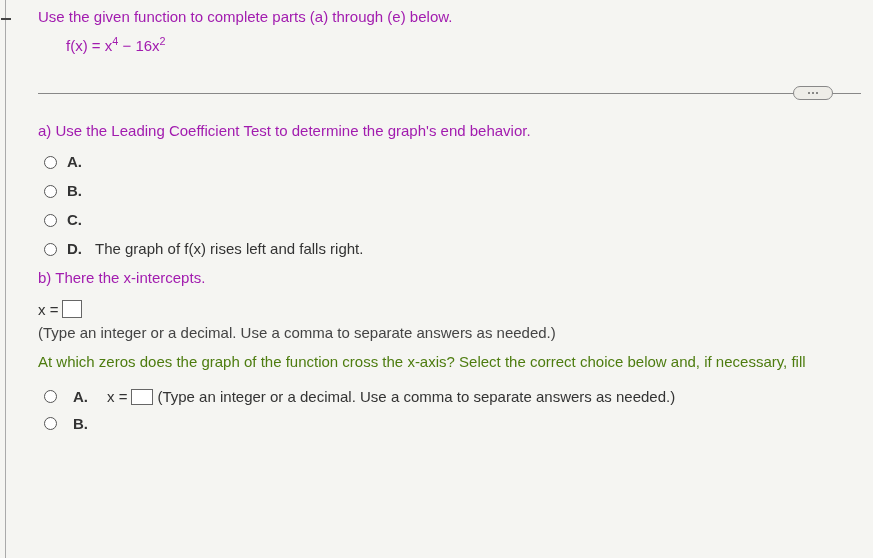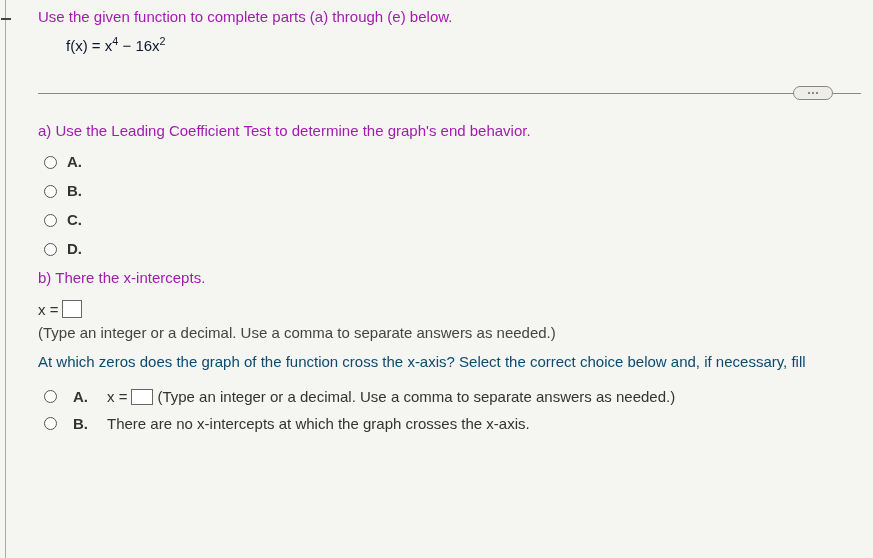--- a/index.html
+++ b/index.html
@@ -35,21 +35,21 @@
       height: 2px;
       background: #444;
     }
     .instruction {
       color: #a21caf;
       margin-bottom: 10px;
     }
     .formula {
       margin-left: 28px;
       margin-top: 8px;
-      color: #0f172a;
+      color: #a21caf;
     }
     .formula sup {
       font-size: 0.72em;
       vertical-align: super;
     }
     .divider-row {
       margin-top: 32px;
       margin-bottom: 22px;
       position: relative;
       height: 14px;
@@ -132,21 +132,21 @@
     }
     .input-box.sm {
       width: 22px;
       height: 16px;
     }
     .note {
       color: #444;
       margin-bottom: 12px;
     }
     .sub-prompt {
-      color: #0c4a6e;
+      color: #4d7c0f;
       margin-bottom: 18px;
       margin-top: 11px;
     }
     .inline-choice {
       display: flex;
       align-items: center;
       gap: 6px;
       margin-left: 6px;
       margin-bottom: 10px;
     }
@@ -194,20 +194,21 @@
     <div class="radio"></div>
     <span class="choice-letter">B.</span>
   </div>
   <div class="choice-row">
     <div class="radio"></div>
     <span class="choice-letter">C.</span>
   </div>
   <div class="choice-row">
     <div class="radio"></div>
     <span class="choice-letter">D.</span>
+    <span class="choice-text">The graph of f(x) rises left and falls right.</span>
   </div>
 </div>
 
 <div class="part-prompt">b) There the x-intercepts.</div>
 
 <div class="eq-row">
   <span>x =</span>
   <span class="input-box"></span>
 </div>
 
@@ -221,14 +222,13 @@
   <div class="inline-text">
     <span>x =</span>
     <span class="input-box sm"></span>
     <span>(Type an integer or a decimal. Use a comma to separate answers as needed.)</span>
   </div>
 </div>
 
 <div class="inline-choice">
   <div class="radio"></div>
   <span class="choice-letter">B.</span>
-  <span>There are no x-intercepts at which the graph crosses the x-axis.</span>
 </div>
 
 </body></html>

